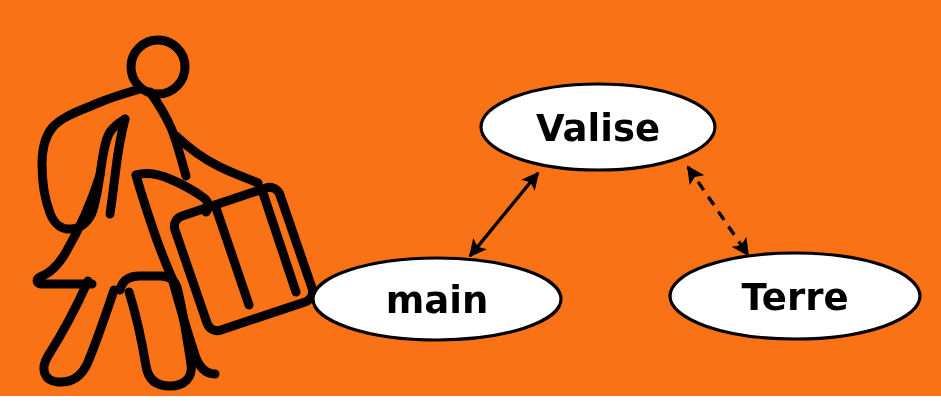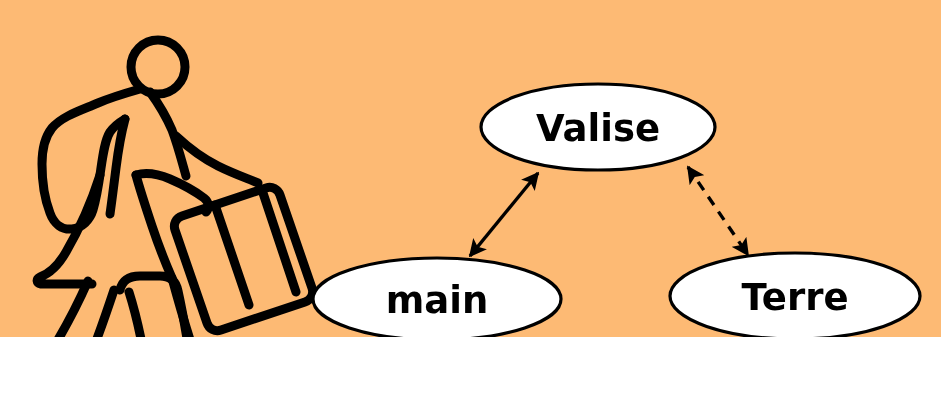--- a/index.html
+++ b/index.html
@@ -7,22 +7,22 @@
     margin: 0;
     padding: 0;
     background: #ffffff;
   }
   body {
     font-family: "DejaVu Sans", sans-serif;
   }
   #canvas {
     position: relative;
     width: 941px;
-    height: 337px;
-    background: #fdba74;
+    height: 396px;
+    background: #f97316;
     overflow: hidden;
   }
   #scene {
     position: absolute;
     left: 0;
     top: 0;
     width: 941px;
     height: 401px;
   }
   .node-label {

